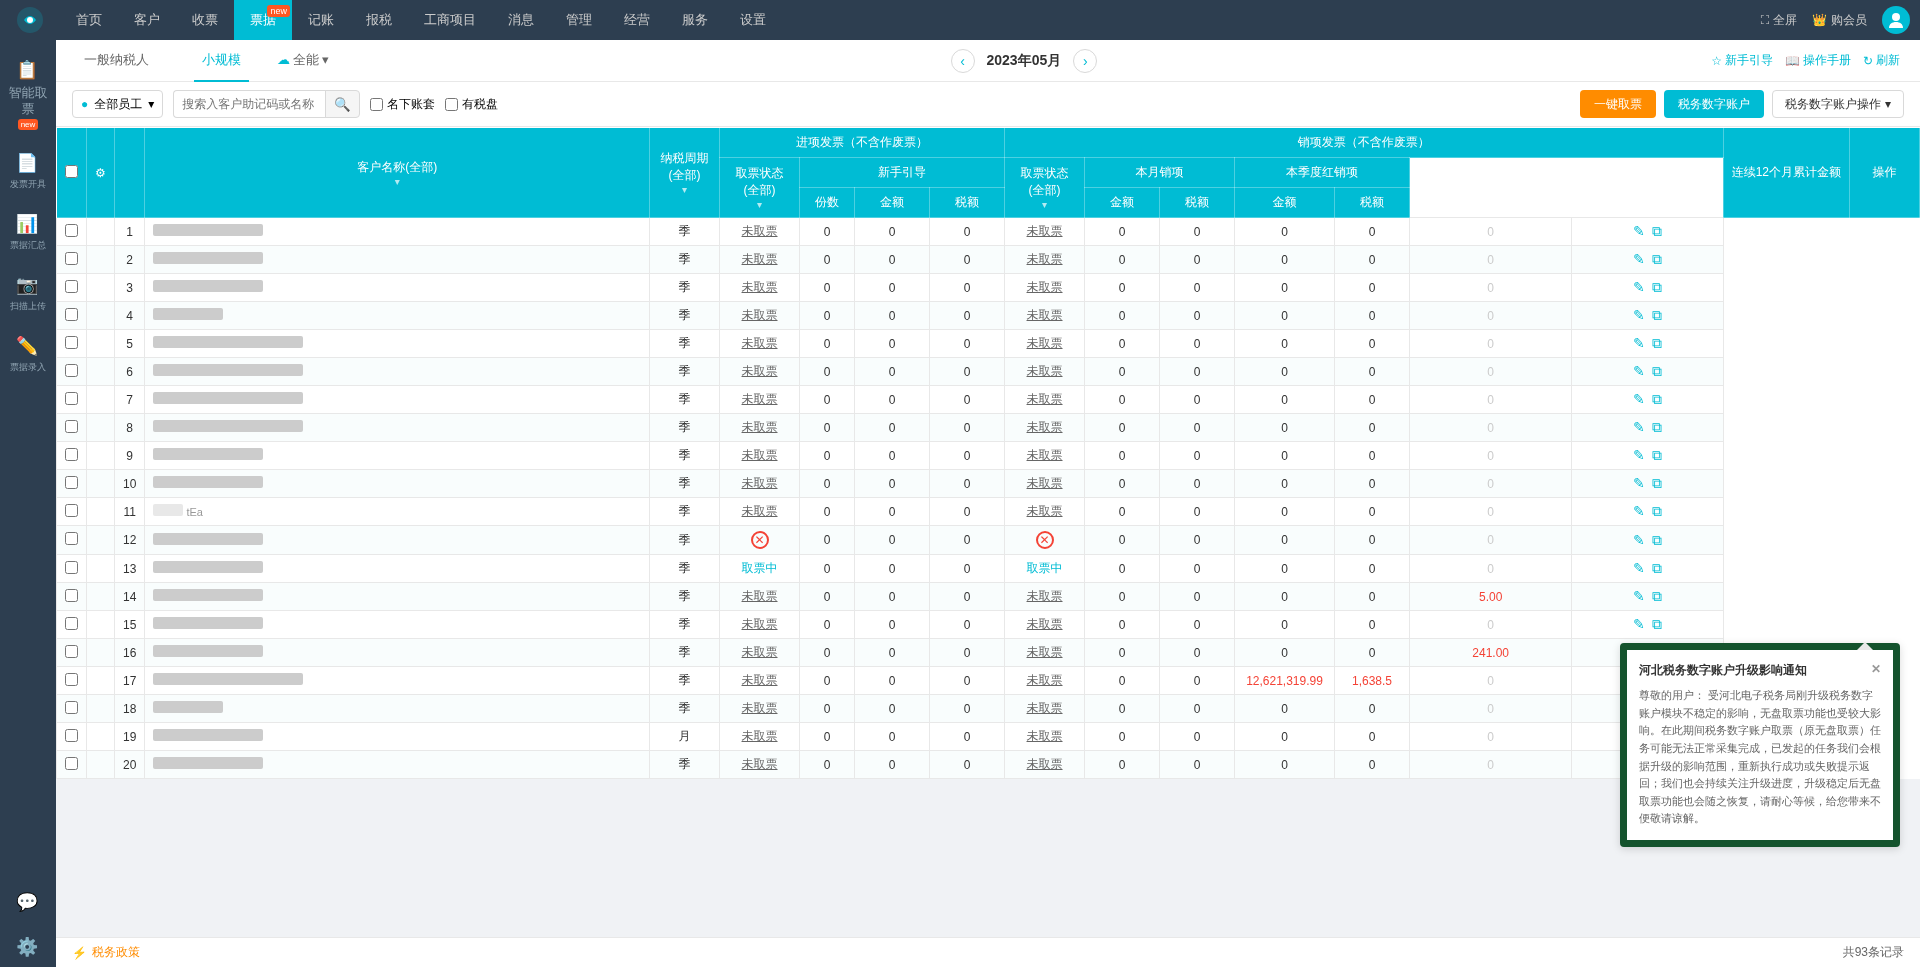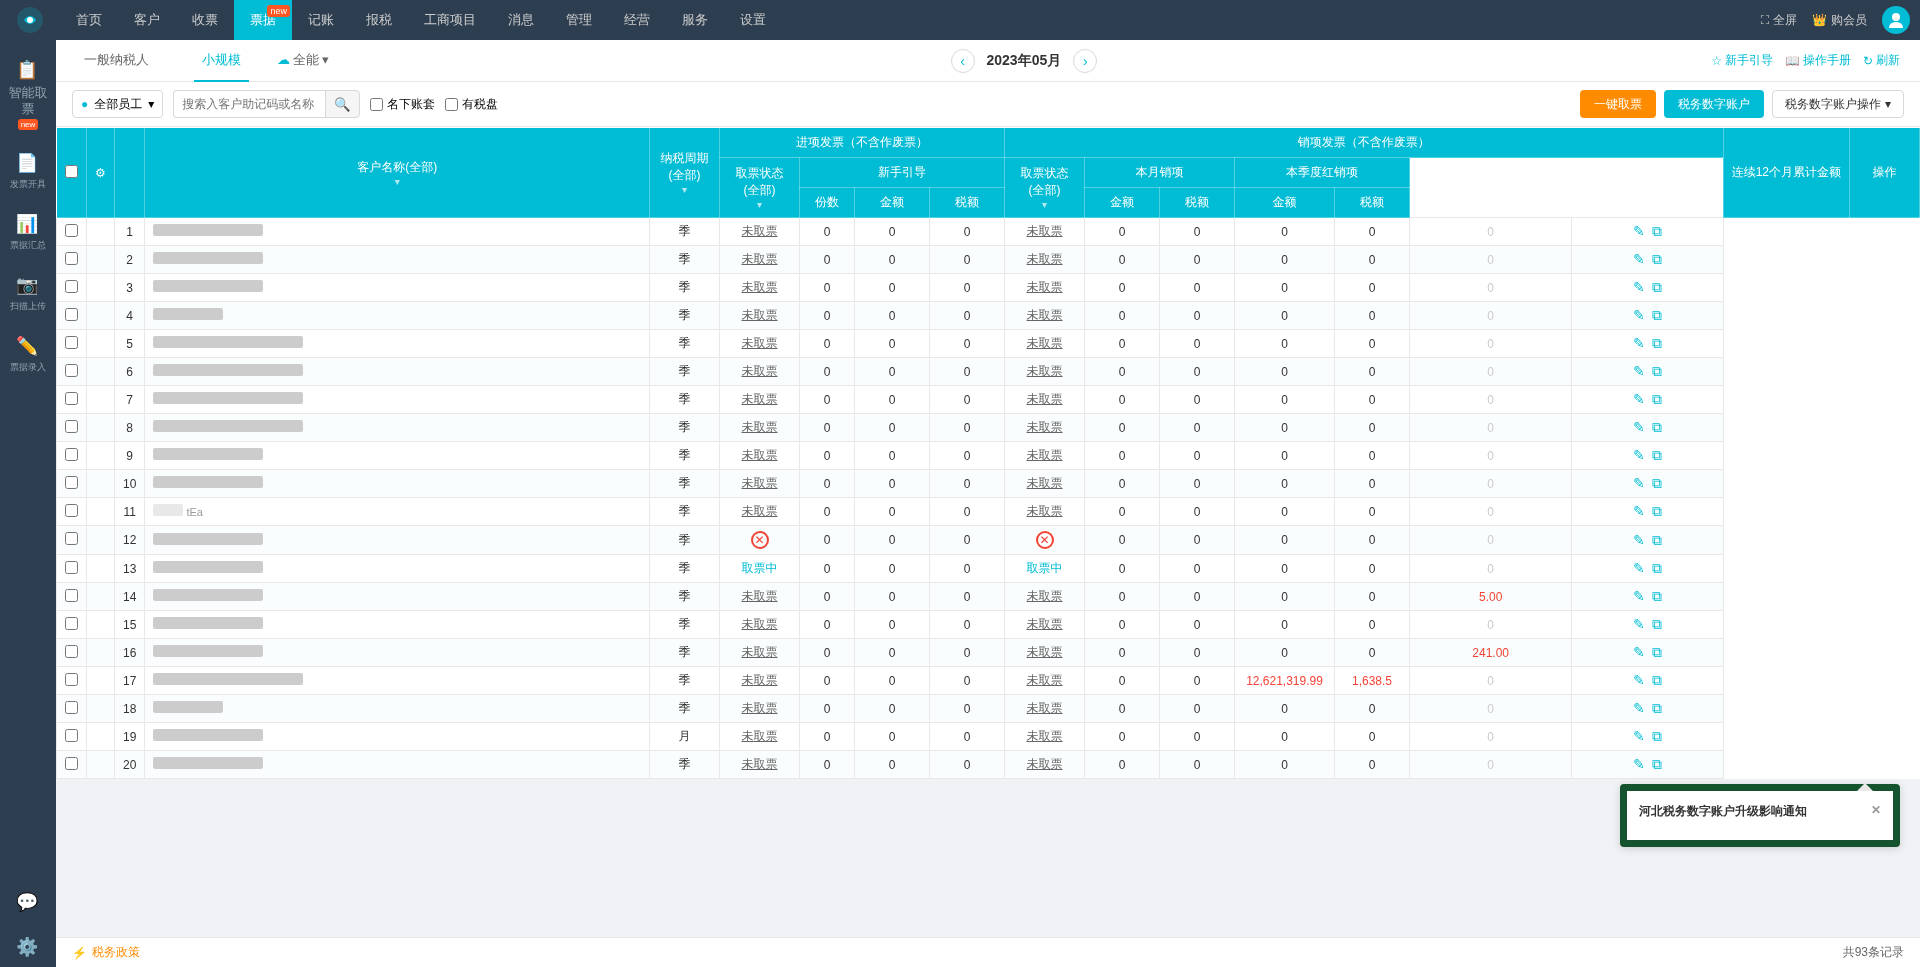--- a/index.html
+++ b/index.html
@@ -710,13 +710,15 @@
     </div>
   </div>
 </div>
 
 <div class="notification-popup">
   <div class="notification-pointer"></div>
   <div class="notification-header">
     <span>河北税务数字账户升级影响通知</span>
     <span class="notification-close">✕</span>
   </div>
+  <div class="notification-body" id="notif-body">尊敬的用户：
+受河北电子税务局刚升级税务数字账户模块不稳定的影响，无盘取票功能也受较大影响。在此期间税务数字账户取票（原无盘取票）任务可能无法正常采集完成，已发起的任务我们会根据升级的影响范围，重新执行成功或失败提示返回；我们也会持续关注升级进度，升级稳定后无盘取票功能也会随之恢复，请耐心等候，给您带来不便敬请谅解。</div>
 </div>
 
 </body></html>

